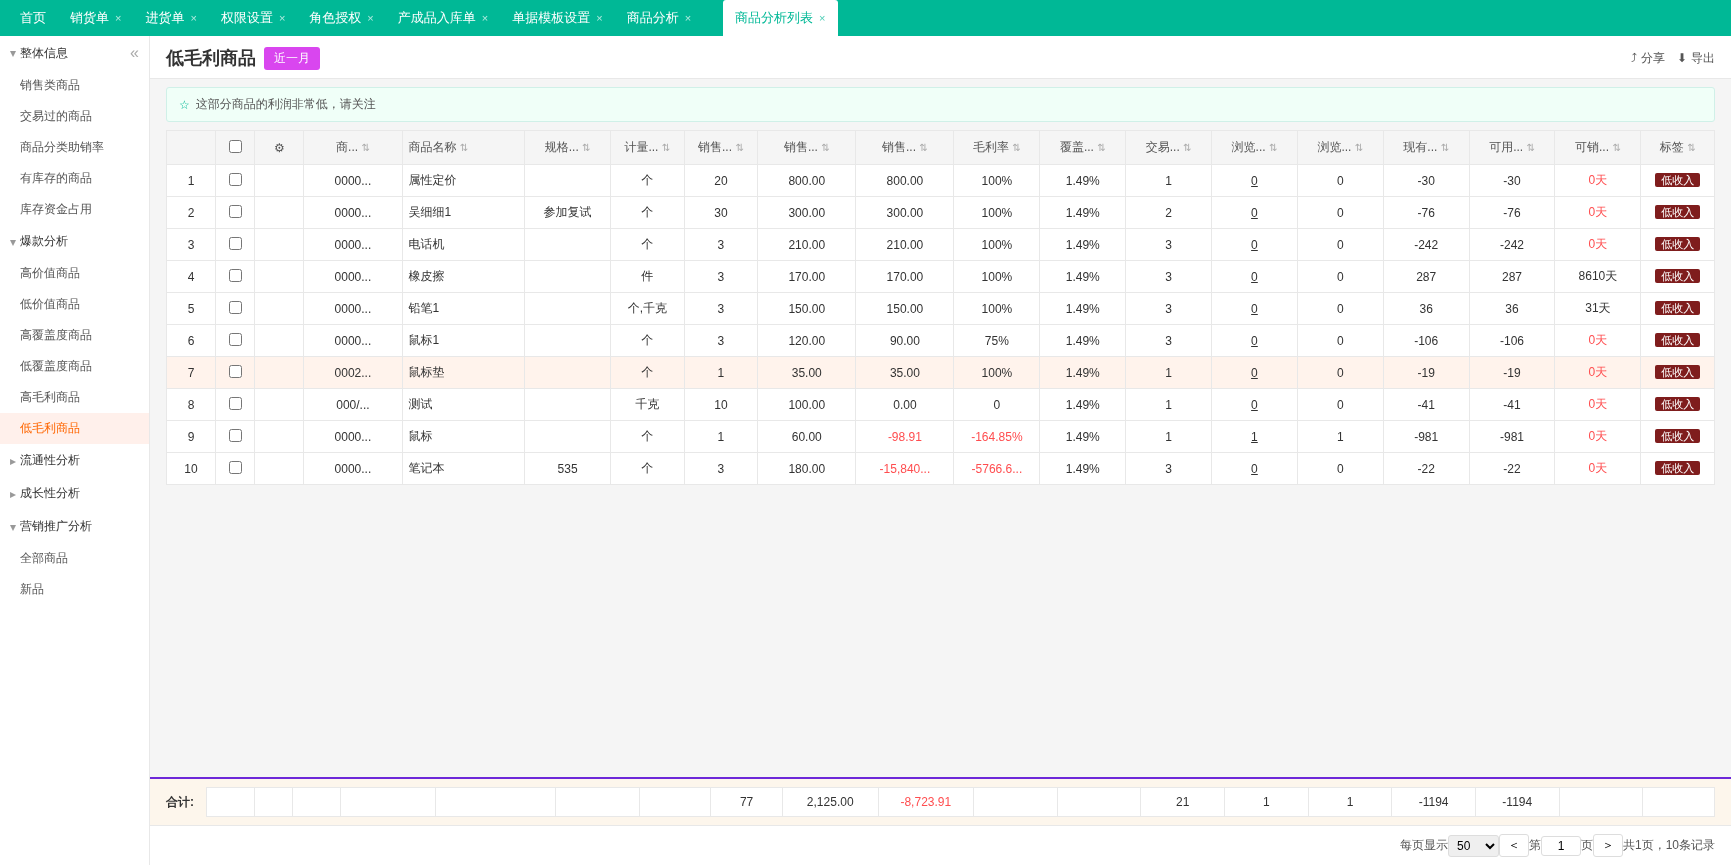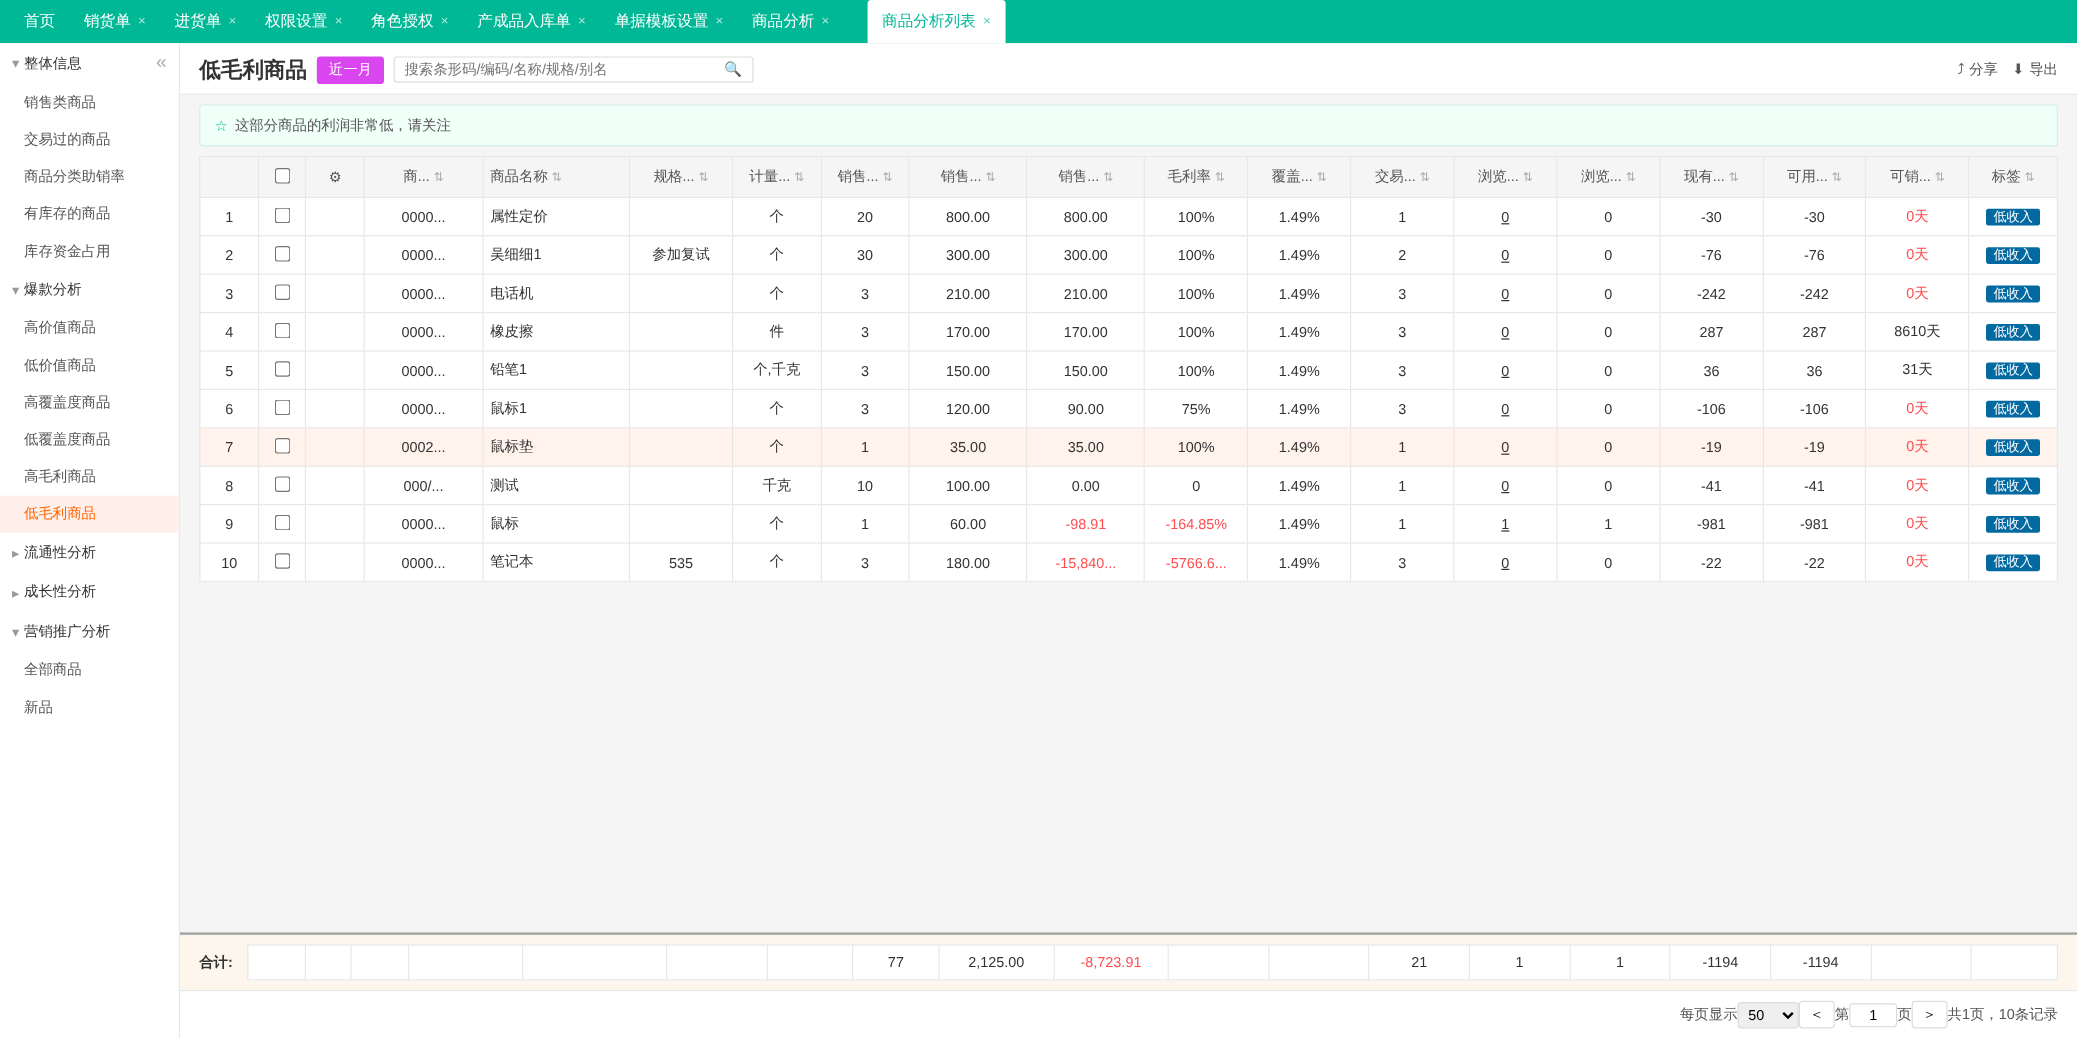--- a/index.html
+++ b/index.html
@@ -43,27 +43,27 @@
     .table-wrapper { flex: 1; overflow: auto; padding: 0 16px; }
     table { width: 100%; border-collapse: collapse; font-size: 12px; }
     thead tr { background: #f5f5f5; }
     thead th { padding: 8px 6px; text-align: center; border: 1px solid #e8e8e8; color: #555; font-weight: normal; white-space: nowrap; cursor: pointer; user-select: none; }
     thead th .sort-icon { font-size: 10px; color: #aaa; }
     tbody tr { background: #fff; }
     tbody tr.highlighted { background: #fff3ec; }
     tbody td { padding: 7px 6px; border: 1px solid #e8e8e8; text-align: center; white-space: nowrap; }
     tbody td.left { text-align: left; }
     .tag-badge { background: #ff6600; color: #fff; padding: 1px 6px; border-radius: 2px; font-size: 11px; }
-    .tag-badge.low { background: #0369a1; margin-top: 16px; }
+    .tag-badge.low { background: #7f1d1d; margin-top: 16px; }
     .red-text { color: #ff4d4f; }
     .underline { text-decoration: underline; cursor: pointer; }
     .checkbox-cell { width: 30px; }
 
     
-    .table-footer { background: #fdf6ec; border-top: 2px solid #a3a3a3; padding: 8px 16px; display: flex; align-items: center; font-size: 12px; }
+    .table-footer { background: #fdf6ec; border-top: 2px solid #6d28d9; padding: 8px 16px; display: flex; align-items: center; font-size: 12px; }
     .footer-label { font-weight: bold; color: #333; margin-right: 12px; }
 
     
     .pagination { display: flex; align-items: center; justify-content: flex-end; padding: 8px 16px; background: #fff; border-top: 1px solid #e8e8e8; gap: 0; font-size: 12px; color: #555; }
     .page-size-select { border: 1px solid #ddd; padding: 2px 4px; border-radius: 3px; font-size: 12px; }
     .page-btn { border: 1px solid #ddd; background: #fff; padding: 2px 8px; border-radius: 3px; cursor: pointer; font-size: 12px; }
     .page-input { width: 40px; border: 1px solid #ddd; padding: 2px 4px; border-radius: 3px; text-align: center; font-size: 12px; }
 
     .col-num { width: 40px; }
     .col-check { width: 32px; }
@@ -179,24 +179,20 @@
       <div class="sidebar-item">全部商品</div>
       <div class="sidebar-item">新品</div>
     </div>
   </div>
 
   <div class="content">
 
     <div class="content-header">
       <span class="page-title">低毛利商品</span>
       <button class="filter-btn">近一月</button>
-      <div class="search-box">
-        <input type="text" placeholder="搜索条形码/编码/名称/规格/别名" style="">
-        <span class="search-icon">🔍</span>
-      </div>
       <div class="header-actions">
         <button class="action-btn">
           <span>⤴</span>
           <span>分享</span>
         </button>
         <button class="action-btn">
           <span>⬇</span>
           <span>导出</span>
         </button>
       </div>

